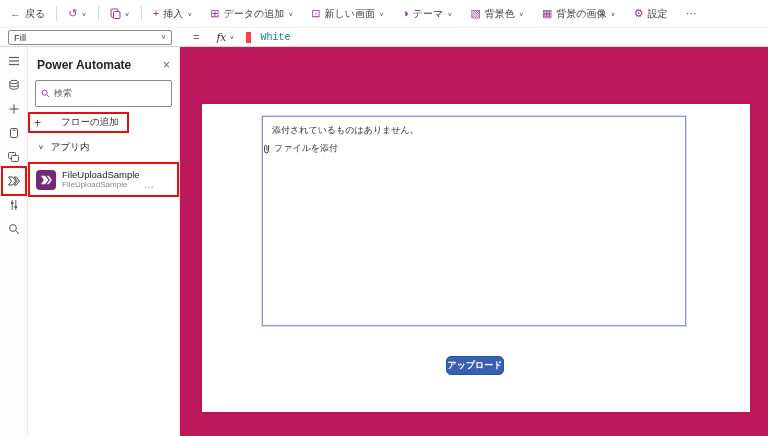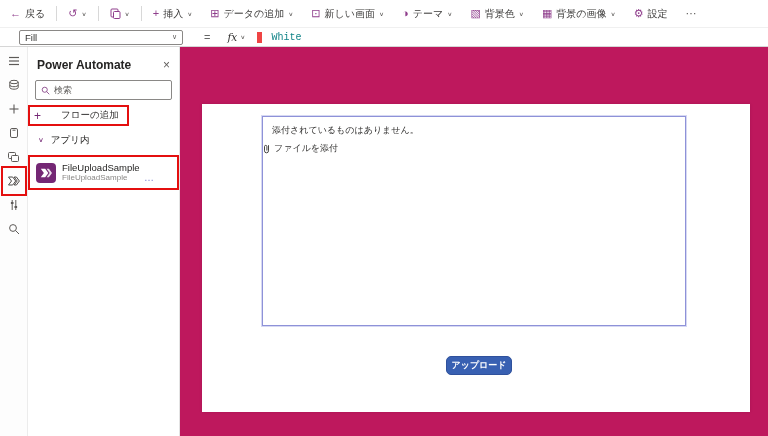--- a/index.html
+++ b/index.html
@@ -13,21 +13,21 @@
     cursor:default; padding:2px 2px; }
   .tb-icon { color:#8f3e8c; font-size:11px; line-height:1; }
   .tb-chev { color:#605e5c; font-size:7px; transform:scaleY(.8); }
   .tb-div { width:1px; height:15px; background:#d8d8d8; margin:0 9px; }
   .tb-gap { width:14px; }
   .tb-more { color:#605e5c; font-size:11px; letter-spacing:1px; }
   .svg-ico { display:inline-flex; }
 
   
   .fxbar { height:19px; display:flex; align-items:center; background:#fff;
-    border-bottom:1px solid #d6d6d6;padding-left:11px; }
+    border-bottom:1px solid #d6d6d6; }
   .prop-combo { width:164px; height:15px; margin-left:8px; border:1px solid #8a8886;
     border-radius:2px; display:flex; align-items:center; justify-content:space-between;
     padding:0 5px; font-size:9.5px; color:#323130; background:#fff; }
   .prop-combo .chev { font-size:7px; color:#605e5c; }
   .fx-eq { margin-left:21px; font-size:11px; color:#666; }
   .fx-btn { margin-left:13px; display:flex; align-items:center; gap:3px; padding:0 4px; }
   .fx-label { font-family:"DejaVu Serif", serif; font-style:italic; font-size:10.5px; color:#323130; }
   .fx-text { margin-left:8px; padding-left:9px; border-left:5px solid #ef4444;
     font-family:Liberation Mono, monospace; font-size:10px; color:#0f8387; }
 
@@ -40,21 +40,21 @@
     color:#5d5a58; position:relative; }
   .rail-red { position:absolute; left:1px; right:1px; top:-3px; bottom:-3px;
     border:2px solid #e40f0f; pointer-events:none; }
 
   .panel { width:152px; background:#fff; border-right:1px solid #e3e3e3;
     display:flex; flex-direction:column; }
   .panel-head { display:flex; align-items:center; justify-content:space-between;
     padding:11px 9px 8px 9px;gap:8px; }
   .panel-title { font-size:12px; font-weight:bold; color:#252423; }
   .panel-close { font-size:12px; color:#605e5c; line-height:1; cursor:default; }
-  .searchbox { margin:0 7px; height:20px; border:1px solid #8a8886; border-radius:2px;
+  .searchbox { margin:0 7px; height:27px; border:1px solid #8a8886; border-radius:2px;
     display:flex; align-items:center; gap:4px; padding:0 5px; }
   .searchbox .ph { font-size:9px; color:#605e5c; }
   .addflow-red { margin:5px 0 0 0; width:101px; border:2px solid #e40f0f;
     padding:2px 4px; }
   .addflow { display:flex; align-items:center; gap:5px; }
   .addflow .plus { color:#742774; font-size:12px; line-height:1; }
   .addflow .lbl { font-size:9.5px; color:#323130;margin-left:15px; }
   .section-row { display:flex; align-items:center; gap:7px; padding:8px 0 6px 10px; }
   .section-row .chev { font-size:8px; color:#742774; transform:scaleY(.8); }
   .section-row .lbl { font-size:9.5px; color:#252423; }
@@ -68,21 +68,21 @@
   .flow-more { font-size:10px; color:#7b83d3; padding-right:2px; letter-spacing:1px; }
 
   .canvas { flex:1; background:#be185d; position:relative; }
   .artboard { position:absolute; left:22px; top:57px; width:548px; height:308px;
     background:#fff; box-shadow:0 0 3px rgba(0,0,0,.12); }
   .attach-ctl { position:absolute; left:60px; top:12px; width:424px; height:210px;
     background:#fff; border:1px solid #8e92d8; box-shadow:0 0 0 1px #d6d8f3; }
   .attach-empty { position:absolute; left:9px; top:7px; font-size:9px; color:#323130; }
   .attach-link { position:absolute; left:0; top:25px; display:flex; align-items:center;
     gap:3px; font-size:9px; color:#323130; cursor:default; }
-  .upload-btn { position:absolute; left:244px; top:252px; width:66px; height:19px;
+  .upload-btn { position:absolute; left:244px; top:252px; width:58px; height:19px;
     background:#3860b2; border:1px solid #2f519c; border-radius:5px; color:#fff;
     font-size:9px; font-weight:bold; display:flex; align-items:center; justify-content:center;
     font-family:"Liberation Sans", sans-serif; }
 </style>
 </head>
 <body>
 
 <div class="toolbar">
   <div class="tb-item">
     <span class="tb-icon">←</span>

